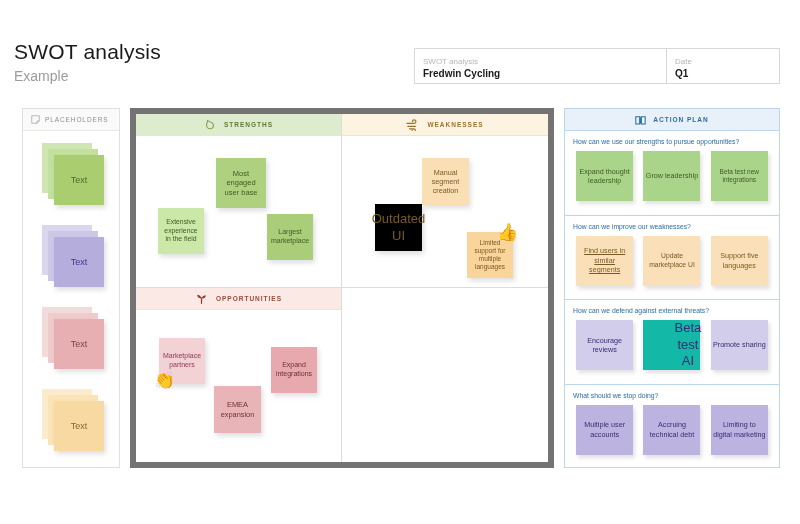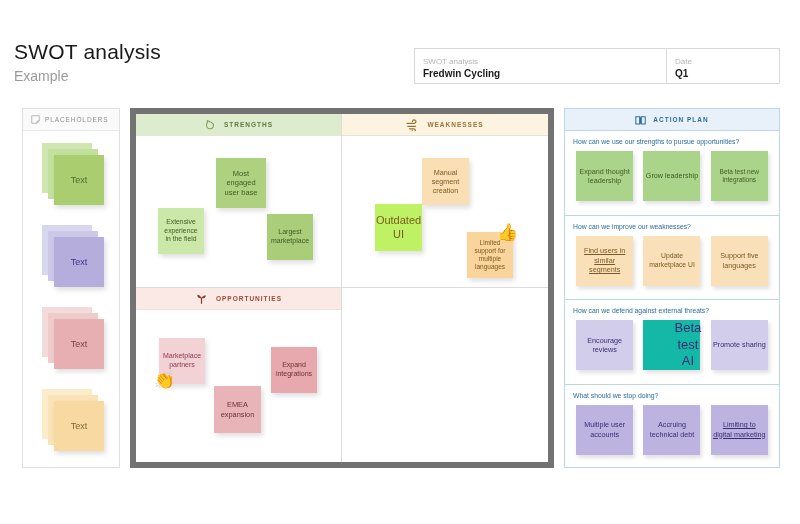--- a/index.html
+++ b/index.html
@@ -186,21 +186,21 @@
             <svg width="13" height="12" viewBox="0 0 15 14">
               <path d="M1 5h8.5a2 2 0 1 0-2-2" fill="none" stroke="#9a7433" stroke-width="1.4" stroke-linecap="round"></path>
               <path d="M2 8.5h9" fill="none" stroke="#9a7433" stroke-width="1.4" stroke-linecap="round"></path>
               <path d="M4 11.5h5a1.8 1.8 0 1 1-1.8 1.8" fill="none" stroke="#9a7433" stroke-width="1.4" stroke-linecap="round"></path>
             </svg>
           </span>
           <span class="quad-head-label">WEAKNESSES</span>
         </div>
         <div class="quad-canvas">
           <div class="note" style="left: 80px; top: 22px; width: 47px; height: 47px; background: rgb(250, 223, 180); color: rgb(122, 90, 34); font-size: 7.2px;">Manual segment creation</div>
-          <div class="note" style="left: 33px; top: 68px; width: 47px; height: 47px; background: #bef264; color: rgb(122, 90, 34); font-size: 11px;">Outdated UI</div>
+          <div class="note" style="left: 33px; top: 68px; width: 47px; height: 47px; background: #000000; color: rgb(122, 90, 34); font-size: 13px;">Outdated UI</div>
           <div class="note" style="left: 125px; top: 96px; width: 46px; height: 46px; background: rgb(249, 212, 155); color: rgb(122, 90, 34); font-size: 6.5px;">Limited support for multiple languages</div>
           <div class="sticker" style="left: 155px; top: 88px;">👍</div>
         </div>
       </div>
       <div class="quad q-o">
         <div class="quad-head">
           <span>
             <svg width="13" height="12" viewBox="0 0 15 14">
               <path d="M7.5 12V6" fill="none" stroke="#8b3a2e" stroke-width="1.4" stroke-linecap="round"></path>
               <path d="M7.5 6C7.5 6 6 2 2.5 2c0 3.5 3 4.5 5 4z" fill="#8b3a2e"></path>
@@ -251,19 +251,19 @@
             <div class="ap-note" style="background: rgb(210, 205, 234); color: rgb(59, 43, 115); font-size: 7.2px;">Encourage reviews</div>
             <div class="ap-note" style="background: #14b8a6; color: rgb(59, 43, 115); font-size: 13px; padding-left: 34px;">Beta test AI</div>
             <div class="ap-note" style="background: rgb(210, 205, 234); color: rgb(59, 43, 115); font-size: 7.2px;">Promote sharing</div>
           </div>
         </div>
         <div class="ap-section">
           <div class="ap-q">What should we stop doing?</div>
           <div class="ap-notes">
             <div class="ap-note" style="background: rgb(188, 179, 224); color: rgb(59, 43, 115); font-size: 7.2px;">Multiple user accounts</div>
             <div class="ap-note" style="background: rgb(188, 179, 224); color: rgb(59, 43, 115); font-size: 7.2px;">Accruing technical debt</div>
-            <div class="ap-note" style="background: rgb(188, 179, 224); color: rgb(59, 43, 115); font-size: 7.2px; text-decoration: underline;">Limiting to digital marketing</div>
+            <div class="ap-note" style="background: rgb(188, 179, 224); color: rgb(59, 43, 115); font-size: 7.2px;">Limiting to digital marketing</div>
           </div>
         </div>
       </div>
   </div>
 
 </div>
 
 </body></html>

